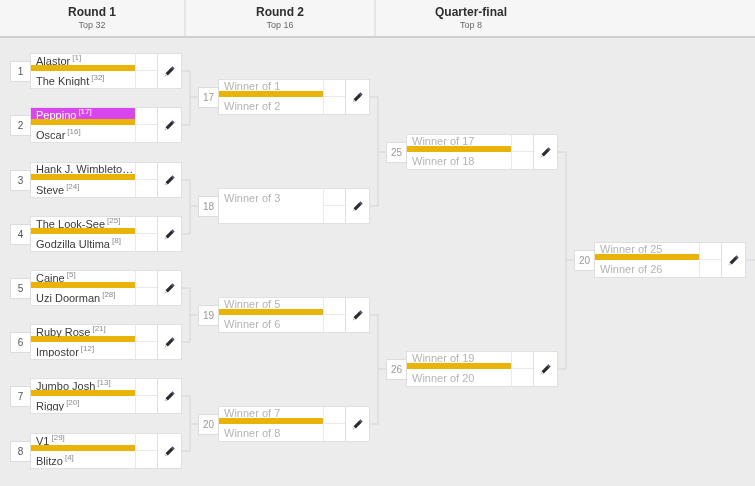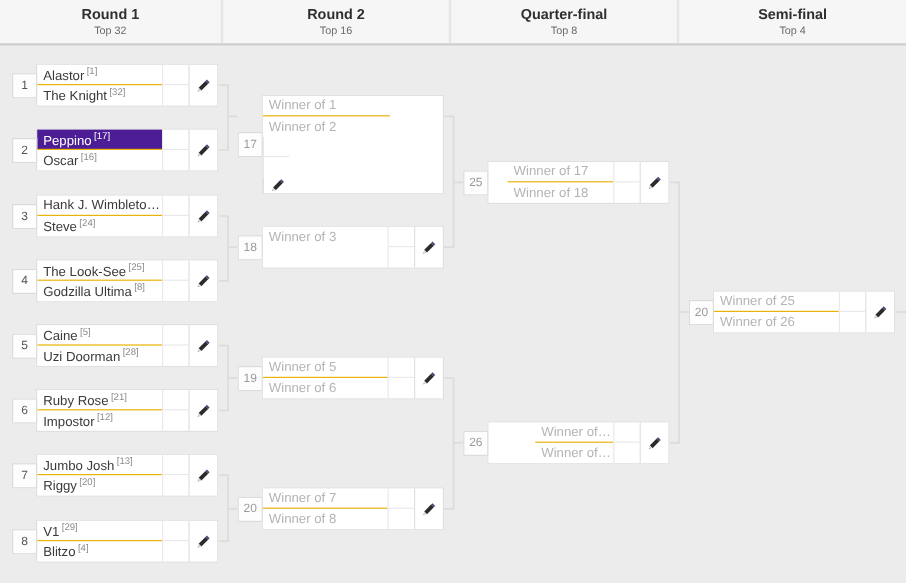--- a/index.html
+++ b/index.html
@@ -98,21 +98,21 @@
     display: flex;
     flex-direction: column;
     flex: 1 1 auto;
     min-width: 0;
   }
   .slot {
     box-sizing: border-box;
     height: 17px;
     display: flex;
     align-items: center;
-    border-bottom: 1px solid #eab308;
+    border-bottom: 6px solid #eab308;
     min-width: 0;
   }
   .slot:last-child { border-bottom: none; }
   .slot-name {
     font-size: 11px;
     color: #3a3a3a;
     padding-left: 5px;
     white-space: nowrap;
     overflow: hidden;
     text-overflow: ellipsis;
@@ -120,21 +120,21 @@
     min-width: 0;
   }
   .slot.placeholder .slot-name { color: #b4b4b4; }
   .seed {
     font-size: 8px;
     color: #8b8b8b;
     vertical-align: super;
     margin-left: 2px;
   }
   .slot.highlight {
-    background: #4c1d95;
+    background: #d946ef;
   }
   .slot.highlight .slot-name { color: #ffffff; }
   .slot.highlight .seed { color: #ffffff; }
 
   .score-col {
     box-sizing: border-box;
     flex: 0 0 auto;
     width: 22px;
     border-left: 1px solid #e9e9e9;
     display: flex;
@@ -169,24 +169,20 @@
       <div class="round-title">Round 1</div>
       <div class="round-sub">Top 32</div>
     </div>
     <div class="round-head" style="width: 190px;">
       <div class="round-title">Round 2</div>
       <div class="round-sub">Top 16</div>
     </div>
     <div class="round-head" style="width: 190px;">
       <div class="round-title">Quarter-final</div>
       <div class="round-sub">Top 8</div>
-    </div>
-    <div class="round-head" style="width: 189px;">
-      <div class="round-title">Semi-final</div>
-      <div class="round-sub">Top 4</div>
     </div>
   </div>
 
 <div id="bracket-canvas">
   <svg id="connector-layer" width="755" height="448" viewBox="0 0 755 448">
       <path d="M182 33 H190 V87 H182" class="conn"></path>
       <path d="M190 59 H198" class="conn"></path>
       <path d="M182 142 H190 V196 H182" class="conn"></path>
       <path d="M190 168 H198" class="conn"></path>
       <path d="M182 250 H190 V304 H182" class="conn"></path>
@@ -396,21 +392,21 @@
             <path d="M11.6 1.6l2.8 2.8-1.5 1.5-2.8-2.8z" fill="#4a4a7a"></path>
             <path d="M10.1 3.1l2.8 2.8-7.0 7.0-2.8-2.8z" fill="#2b2b2b"></path>
             <path d="M3.1 10.1l2.8 2.8-3.7 0.9z" fill="#d9d4c8"></path>
             <path d="M2.2 13.8l0.9-0.3-0.6-0.6z" fill="#333"></path>
           </svg>
         </div>
       </div>
     </div>
     <div class="match" style="left: 198px; top: 41px;">
       <div class="match-no dim">17</div>
-      <div class="match-box" style="width: 152px; flex-direction: column;">
+      <div class="match-box" style="width: 152px;">
         <div class="slots" style="width: 106px;">
           <div class="slot placeholder">
             <span class="slot-name">Winner of 1</span>
           </div>
           <div class="slot placeholder">
             <span class="slot-name">Winner of 2</span>
           </div>
         </div>
         <div class="score-col">
           <div class="score-cell"></div>
@@ -493,21 +489,21 @@
             <path d="M11.6 1.6l2.8 2.8-1.5 1.5-2.8-2.8z" fill="#4a4a7a"></path>
             <path d="M10.1 3.1l2.8 2.8-7.0 7.0-2.8-2.8z" fill="#2b2b2b"></path>
             <path d="M3.1 10.1l2.8 2.8-3.7 0.9z" fill="#d9d4c8"></path>
             <path d="M2.2 13.8l0.9-0.3-0.6-0.6z" fill="#333"></path>
           </svg>
         </div>
       </div>
     </div>
     <div class="match" style="left: 386px; top: 96px;">
       <div class="match-no dim">25</div>
-      <div class="match-box" style="width: 152px; padding-left: 16px;">
+      <div class="match-box" style="width: 152px;">
         <div class="slots" style="width: 106px;">
           <div class="slot placeholder">
             <span class="slot-name">Winner of 17</span>
           </div>
           <div class="slot placeholder">
             <span class="slot-name">Winner of 18</span>
           </div>
         </div>
         <div class="score-col">
           <div class="score-cell"></div>
@@ -518,21 +514,21 @@
             <path d="M11.6 1.6l2.8 2.8-1.5 1.5-2.8-2.8z" fill="#4a4a7a"></path>
             <path d="M10.1 3.1l2.8 2.8-7.0 7.0-2.8-2.8z" fill="#2b2b2b"></path>
             <path d="M3.1 10.1l2.8 2.8-3.7 0.9z" fill="#d9d4c8"></path>
             <path d="M2.2 13.8l0.9-0.3-0.6-0.6z" fill="#333"></path>
           </svg>
         </div>
       </div>
     </div>
     <div class="match" style="left: 386px; top: 313px; justify-content: space-between;">
       <div class="match-no dim">26</div>
-      <div class="match-box" style="width: 152px; padding-left: 39px;">
+      <div class="match-box" style="width: 152px;">
         <div class="slots" style="width: 106px;">
           <div class="slot placeholder">
             <span class="slot-name">Winner of 19</span>
           </div>
           <div class="slot placeholder">
             <span class="slot-name">Winner of 20</span>
           </div>
         </div>
         <div class="score-col">
           <div class="score-cell"></div>

